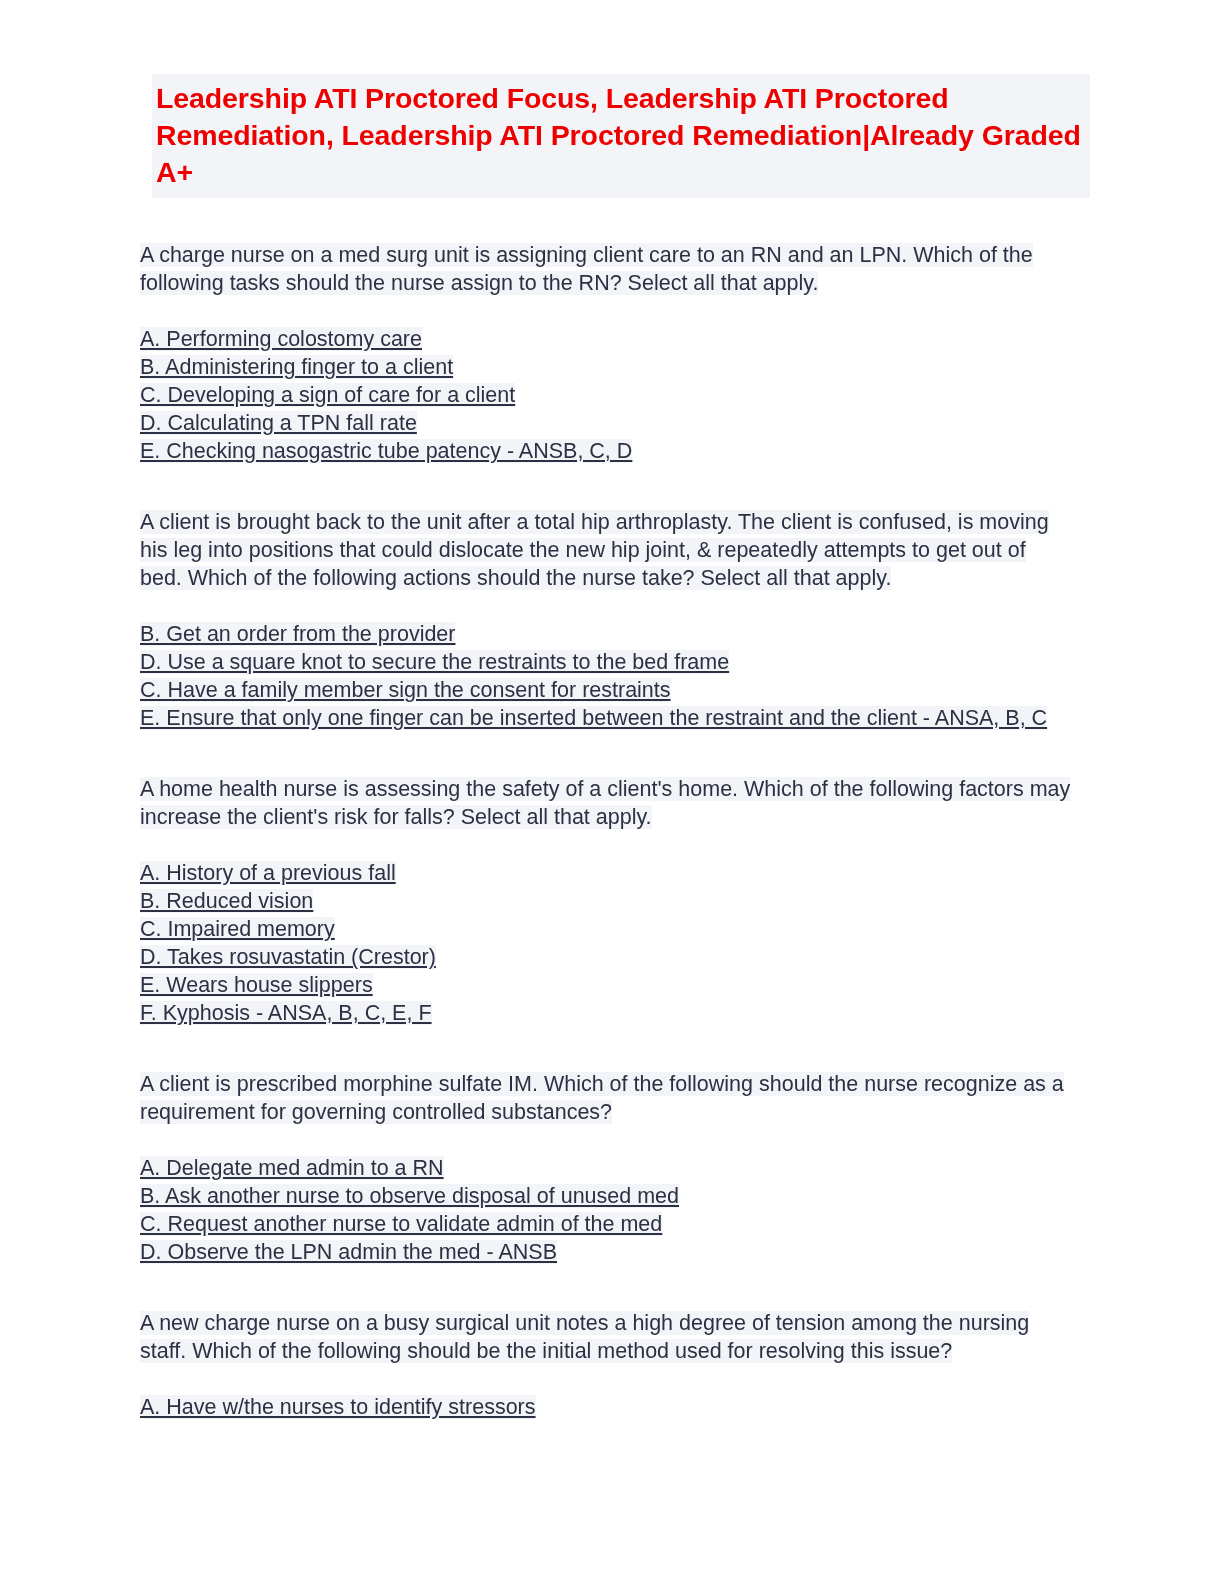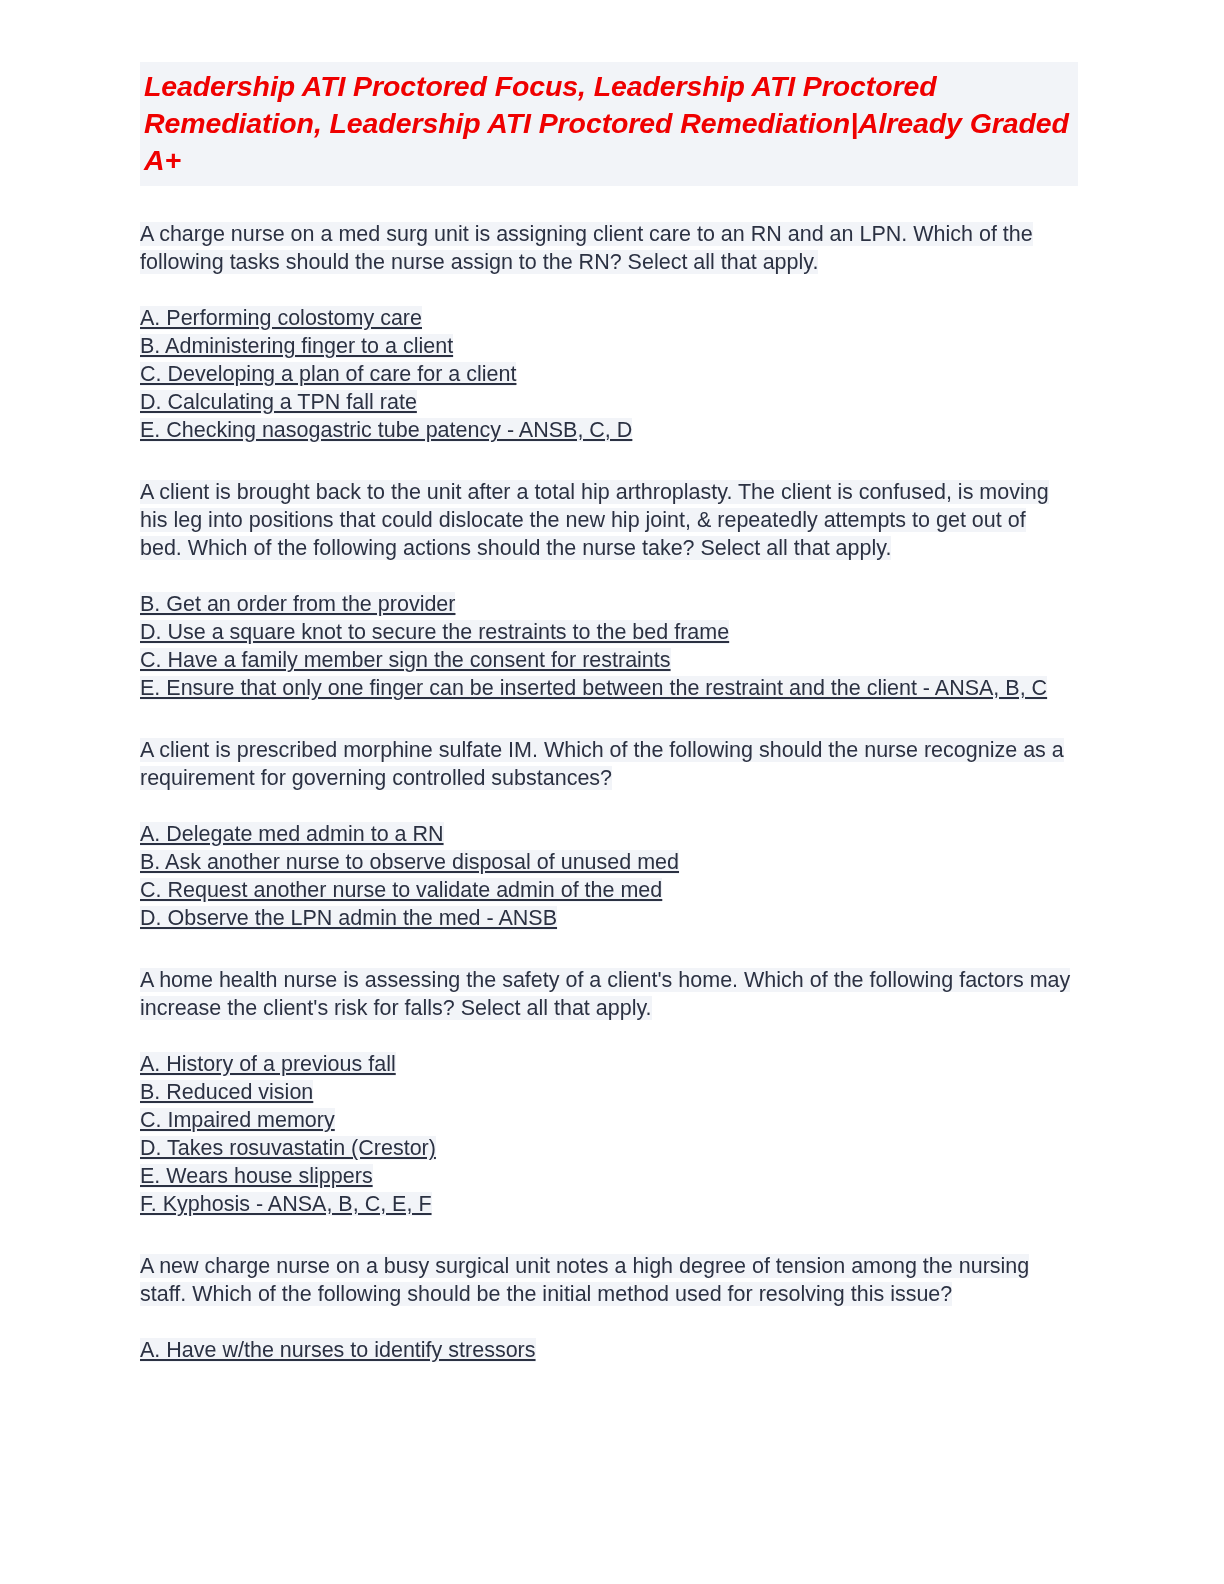--- a/index.html
+++ b/index.html
@@ -31,29 +31,28 @@
 
   
   .doc-title {
     background: #f2f4f8;
     color: #ef0000;
     font-size: 28.5px;
     font-weight: bold;
     line-height: 37px;
     letter-spacing: -0.1px;
     padding: 6px 4px 7px 4px;
-    margin: 0;
+    margin: 12px;
     width: 938px;
     box-sizing: border-box;
-    font-style: italic;
   }
 
   
   .qblock {
-    margin-top: 34px;
+    margin-top: 43px;
   }
   .para {
     font-size: 21.5px;
     line-height: 28px;
     margin: 0;
     max-width: 932px;
   }
   .para .hl {
     background: #f2f4f8;
     box-decoration-break: clone;
@@ -83,55 +82,55 @@
 <div class="page">
   <div class="content">
 
     <h1 class="doc-title">Leadership ATI Proctored Focus, Leadership ATI Proctored Remediation, Leadership ATI Proctored Remediation|Already Graded A+</h1>
 
     <div class="qblock">
       <p class="para"><span class="hl">A charge nurse on a med surg unit is assigning client care to an RN and an LPN. Which of the following tasks should the nurse assign to the RN? Select all that apply.</span></p>
       <ul class="opts">
         <li><span class="hl">A. Performing colostomy care</span></li>
         <li><span class="hl">B. Administering finger to a client</span></li>
-        <li><span class="hl">C. Developing a plan of care for a client</span></li>
+        <li><span class="hl">C. Developing a sign of care for a client</span></li>
         <li><span class="hl">D. Calculating a TPN fall rate</span></li>
         <li><span class="hl">E. Checking nasogastric tube patency - ANSB, C, D</span></li>
       </ul>
     </div>
 
     <div class="qblock">
       <p class="para"><span class="hl">A client is brought back to the unit after a total hip arthroplasty. The client is confused, is moving his leg into positions that could dislocate the new hip joint, &amp; repeatedly attempts to get out of bed. Which of the following actions should the nurse take? Select all that apply.</span></p>
       <ul class="opts">
         <li><span class="hl">B. Get an order from the provider</span></li>
         <li><span class="hl">D. Use a square knot to secure the restraints to the bed frame</span></li>
         <li><span class="hl">C. Have a family member sign the consent for restraints</span></li>
         <li><span class="hl">E. Ensure that only one finger can be inserted between the restraint and the client - ANSA, B, C</span></li>
       </ul>
     </div>
 
     <div class="qblock">
-      <p class="para"><span class="hl">A client is prescribed morphine sulfate IM. Which of the following should the nurse recognize as a requirement for governing controlled substances?</span></p>
-      <ul class="opts">
-        <li><span class="hl">A. Delegate med admin to a RN</span></li>
-        <li><span class="hl">B. Ask another nurse to observe disposal of unused med</span></li>
-        <li><span class="hl">C. Request another nurse to validate admin of the med</span></li>
-        <li><span class="hl">D. Observe the LPN admin the med - ANSB</span></li>
-      </ul>
-    </div>
-
-    <div class="qblock">
       <p class="para"><span class="hl">A home health nurse is assessing the safety of a client's home. Which of the following factors may increase the client's risk for falls? Select all that apply.</span></p>
       <ul class="opts">
         <li><span class="hl">A. History of a previous fall</span></li>
         <li><span class="hl">B. Reduced vision</span></li>
         <li><span class="hl">C. Impaired memory</span></li>
         <li><span class="hl">D. Takes rosuvastatin (Crestor)</span></li>
         <li><span class="hl">E. Wears house slippers</span></li>
         <li><span class="hl">F. Kyphosis - ANSA, B, C, E, F</span></li>
+      </ul>
+    </div>
+
+    <div class="qblock">
+      <p class="para"><span class="hl">A client is prescribed morphine sulfate IM. Which of the following should the nurse recognize as a requirement for governing controlled substances?</span></p>
+      <ul class="opts">
+        <li><span class="hl">A. Delegate med admin to a RN</span></li>
+        <li><span class="hl">B. Ask another nurse to observe disposal of unused med</span></li>
+        <li><span class="hl">C. Request another nurse to validate admin of the med</span></li>
+        <li><span class="hl">D. Observe the LPN admin the med - ANSB</span></li>
       </ul>
     </div>
 
     <div class="qblock">
       <p class="para"><span class="hl">A new charge nurse on a busy surgical unit notes a high degree of tension among the nursing staff. Which of the following should be the initial method used for resolving this issue?</span></p>
       <ul class="opts">
         <li><span class="hl">A. Have w/the nurses to identify stressors</span></li>
       </ul>
     </div>
 

